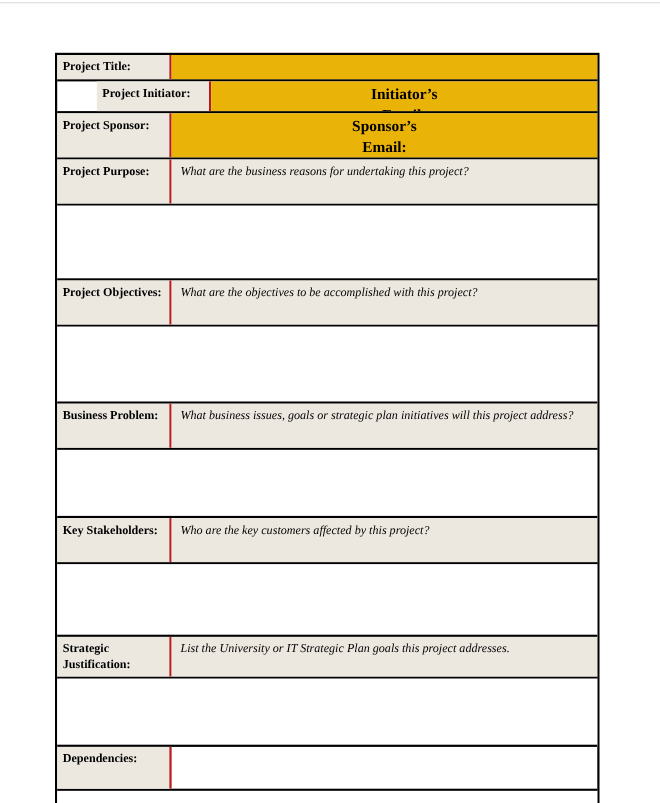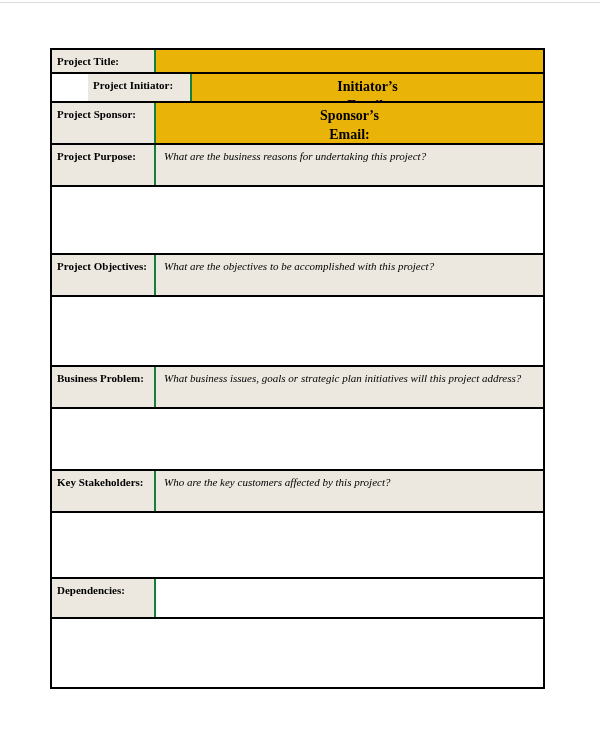--- a/index.html
+++ b/index.html
@@ -27,21 +27,21 @@
   .row {
     display: flex;
     border-bottom: 2px solid #000;
     align-items: stretch;
   }
   .cell { overflow: hidden; }
   .label-cell {
     width: 104px;
     flex: 0 0 104px;
     background: var(--label-bg, #ece8e0);
-    border-right: 2px solid #15803d;
+    border-right: 2px solid #b91c1c;
     font-weight: bold;
     font-size: 11px;
     line-height: 1.3;
     padding: 4px 2px 2px 5px;
   }
   .value-cell {
     flex: 1 1 auto;
     background: #eab308;
     font-size: 14px;
     padding: 3px 5px;
@@ -132,20 +132,27 @@
   </div>
 
   <div>
     <div class="row h-hdr">
       <div class="cell label-cell">Key Stakeholders:</div>
       <div class="cell prompt-cell">Who are the key customers affected by this project?</div>
     </div>
     <div class="answer-row h-ans-3"></div>
   </div>
 
+  <div>
+    <div class="row h-hdr-strategic">
+      <div class="cell label-cell">Strategic Justification:</div>
+      <div class="cell prompt-cell">List the University or IT Strategic Plan goals this project addresses.</div>
+    </div>
+    <div class="answer-row h-ans-4"></div>
+  </div>
 
   <div>
     <div class="row h-hdr-dependencies">
       <div class="cell label-cell">Dependencies:</div>
     </div>
     <div class="answer-row h-ans-5 last"></div>
   </div>
 
 </div>
 

